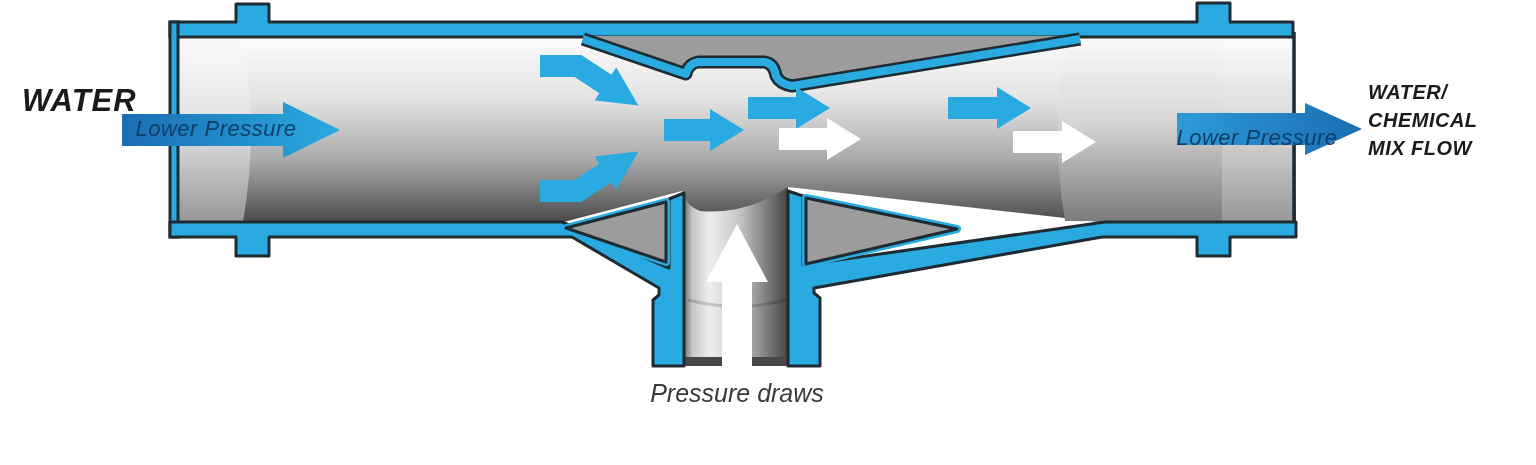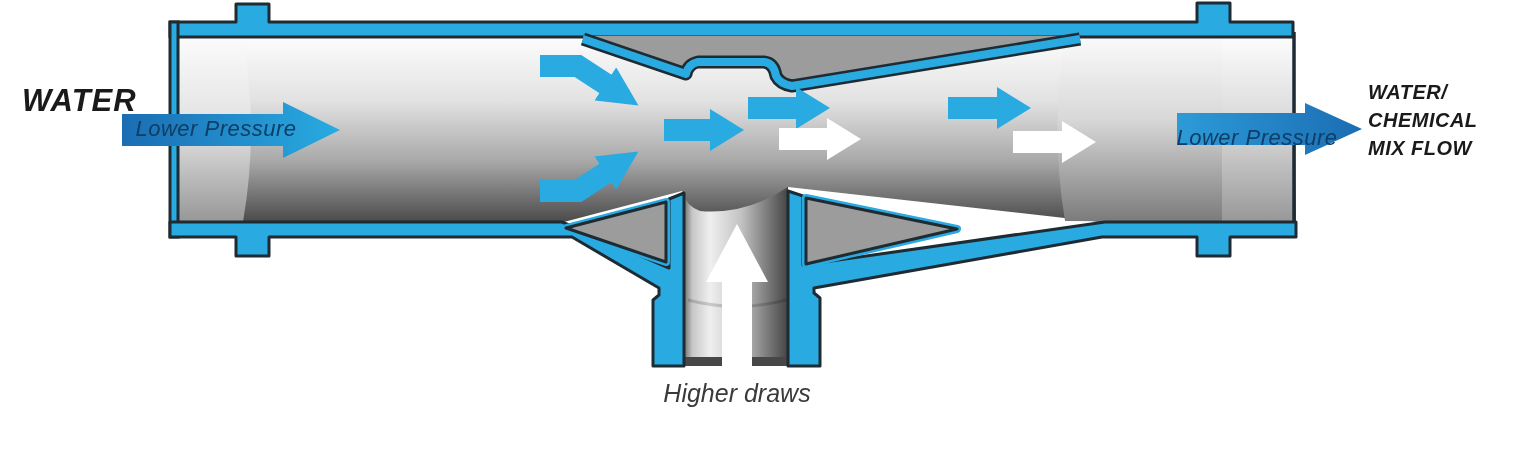--- a/index.html
+++ b/index.html
@@ -141,16 +141,16 @@
   <div>WATER/</div>
   <div>CHEMICAL</div>
   <div>MIX FLOW</div>
 </div>
 
 <div class="txt pressure-label" style="left:126px;top:116px;">Lower Pressure</div>
 
 <div class="txt pressure-label" style="left:1167px;top:125px;">Lower Pressure</div>
 
 <div class="txt caption" style="left:612px;top:378px;">
-  <div>Higher draws</div>
+  <div>Pressure draws</div>
 </div>
 
 </div>
 
 </body></html>

